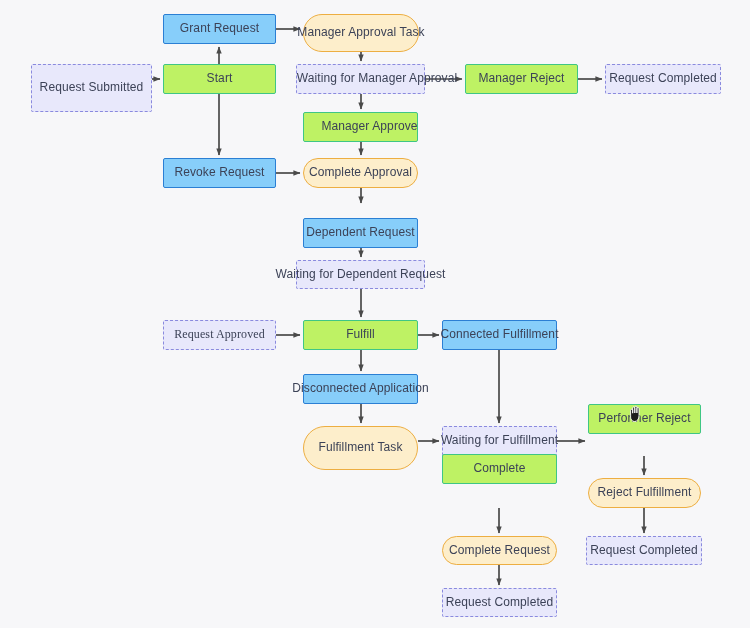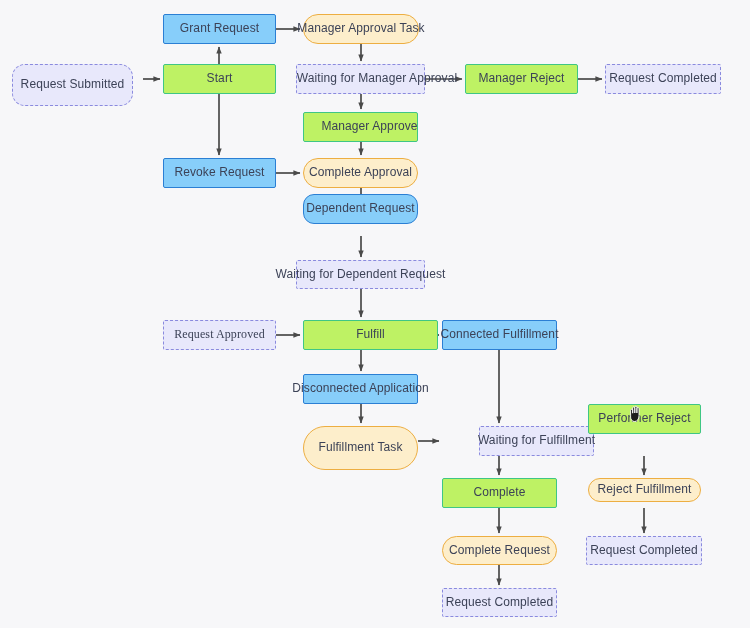--- a/index.html
+++ b/index.html
@@ -102,40 +102,40 @@
         <polyline points="499,456 499,475" fill="none" stroke="#4a4a4a" stroke-width="1.7" marker-end="url(#arrowhead)"></polyline>
         <polyline points="644,456 644,475" fill="none" stroke="#4a4a4a" stroke-width="1.7" marker-end="url(#arrowhead)"></polyline>
         <polyline points="499,508 499,533" fill="none" stroke="#4a4a4a" stroke-width="1.7" marker-end="url(#arrowhead)"></polyline>
         <polyline points="644,508 644,533" fill="none" stroke="#4a4a4a" stroke-width="1.7" marker-end="url(#arrowhead)"></polyline>
         <polyline points="499,565 499,585" fill="none" stroke="#4a4a4a" stroke-width="1.7" marker-end="url(#arrowhead)"></polyline>
       </g>
   </svg>
 
   <div id="nodes-layer">
       <div class="node blue" style="left: 163px; top: 14px; width: 113px; height: 30px;">Grant Request</div>
-      <div class="node orange" style="left: 303px; top: 14px; width: 116px; height: 30px;">Manager Approval Task</div>
-      <div class="node dashed" style="left: 12px; top: 64px; width: 121px; height: 42px; border-radius: 13px;">Request Submitted</div>
+      <div class="node orange" style="left: 303px; top: 14px; width: 116px; height: 38px;">Manager Approval Task</div>
+      <div class="node dashed" style="left: 31px; top: 64px; width: 121px; height: 48px;">Request Submitted</div>
       <div class="node green" style="left: 163px; top: 64px; width: 113px; height: 30px;">Start</div>
       <div class="node dashed" style="left: 296px; top: 64px; width: 129px; height: 30px; padding-left: 39px;">Waiting for Manager Approval</div>
       <div class="node green" style="left: 465px; top: 64px; width: 113px; height: 30px;">Manager Reject</div>
       <div class="node dashed" style="left: 605px; top: 64px; width: 116px; height: 30px;">Request Completed</div>
       <div class="node green" style="left: 303px; top: 112px; width: 115px; height: 30px; padding-left: 24px;">Manager Approve</div>
       <div class="node blue" style="left: 163px; top: 158px; width: 113px; height: 30px;">Revoke Request</div>
       <div class="node orange" style="left: 303px; top: 158px; width: 115px; height: 30px;">Complete Approval</div>
-      <div class="node blue" style="left: 303px; top: 194px; width: 115px; height: 30px; border-radius: 11px;">Dependent Request</div>
+      <div class="node blue" style="left: 303px; top: 218px; width: 115px; height: 30px;">Dependent Request</div>
       <div class="node dashed" style="left: 296px; top: 260px; width: 129px; height: 29px;">Waiting for Dependent Request</div>
       <div class="node dashed" style="left: 163px; top: 320px; width: 113px; height: 30px; font-family: Liberation Serif, serif;">Request Approved</div>
-      <div class="node green" style="left: 303px; top: 320px; width: 135px; height: 30px;">Fulfill</div>
+      <div class="node green" style="left: 303px; top: 320px; width: 115px; height: 30px;">Fulfill</div>
       <div class="node blue" style="left: 442px; top: 320px; width: 115px; height: 30px;">Connected Fulfillment</div>
       <div class="node blue" style="left: 303px; top: 374px; width: 115px; height: 30px;">Disconnected Application</div>
       <div class="node orange" style="left: 303px; top: 426px; width: 115px; height: 44px;">Fulfillment Task</div>
-      <div class="node dashed" style="left: 442px; top: 426px; width: 115px; height: 30px; margin-left: 37px;">Waiting for Fulfillment</div>
+      <div class="node dashed" style="left: 442px; top: 426px; width: 115px; height: 30px;">Waiting for Fulfillment</div>
       <div class="node green" style="left: 588px; top: 404px; width: 113px; height: 30px;">Performer Reject</div>
-      <div class="node green" style="left: 442px; top: 478px; width: 115px; height: 30px;">Complete</div>
-      <div class="node orange" style="left: 588px; top: 478px; width: 113px; height: 24px;">Reject Fulfillment</div>
+      <div class="node green" style="left: 442px; top: 454px; width: 115px; height: 30px;">Complete</div>
+      <div class="node orange" style="left: 588px; top: 478px; width: 113px; height: 30px;">Reject Fulfillment</div>
       <div class="node orange" style="left: 442px; top: 536px; width: 115px; height: 29px;">Complete Request</div>
       <div class="node dashed" style="left: 586px; top: 536px; width: 116px; height: 29px;">Request Completed</div>
       <div class="node dashed" style="left: 442px; top: 588px; width: 115px; height: 29px;">Request Completed</div>
     </div>
 
   <div class="cursor-hand" id="mouse-cursor" style="left: 628px; top: 405px;">
     <svg viewBox="0 0 16 18" width="16" height="18">
       <path d="M2.6,9.0 L2.6,5.4 a1.05,1.05 0 0 1 2.1,0 L4.7,8.2 L4.7,3.0
                a1.05,1.05 0 0 1 2.1,0 L6.8,8.0 L6.8,2.3 a1.05,1.05 0 0 1 2.1,0
                L8.9,8.0 L8.9,3.6 a1.05,1.05 0 0 1 2.1,0 L11.0,10.6

